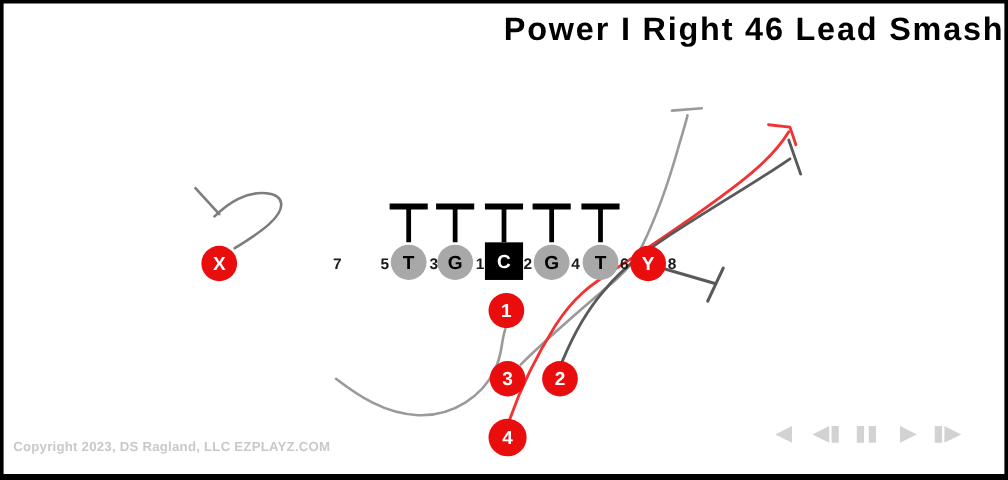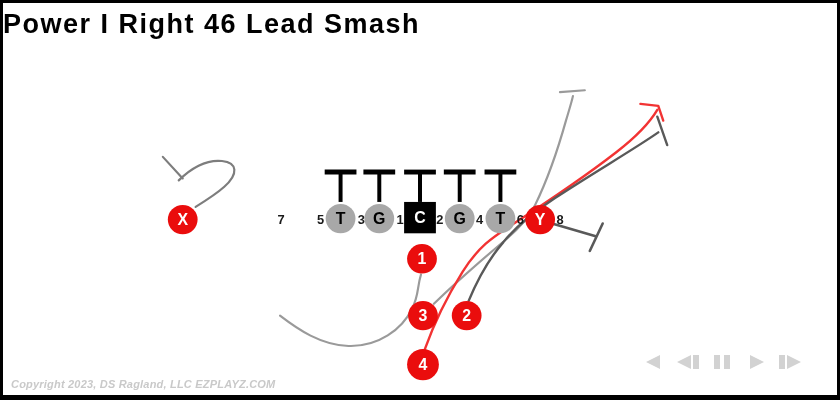--- a/index.html
+++ b/index.html
@@ -9,42 +9,41 @@
     box-sizing:border-box;
     border:3px solid #000;
     border-bottom-width:5px;
     background:#ffffff;
     overflow:hidden;
     font-family:"Liberation Sans", sans-serif;
   }
   .title {
     position:absolute;
     top:6px; left:0; right:0;
-    text-align:left;
+    text-align:right;
     font-size:27px;
     font-weight:900;
     letter-spacing:1.5px;
     color:#000;
     white-space:nowrap;
   }
   #play-svg {
     position:absolute;
     left:0; top:0;
     width:834px; height:392px;
     display:block;
   }
   .copyright {
     position:absolute;
-    left:8px; bottom:5px;
+    left:8px; bottom:16px;
     font-size:11px;
     font-weight:700;
     letter-spacing:0.2px;
     color:#c9c9c9;
     white-space:nowrap;
-    font-style:italic;
   }
   .controls {
     position:absolute;
     right:34px; bottom:24px;
     display:flex;
     gap:8px;
     align-items:center;
   }
   .controls button {
     border:none; background:transparent;

